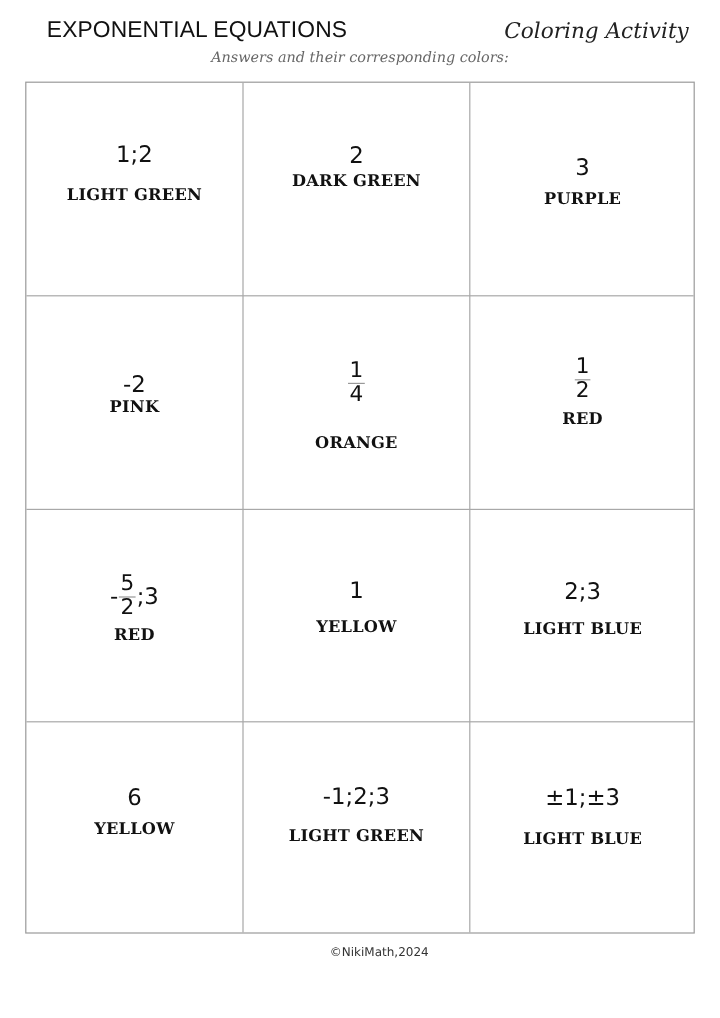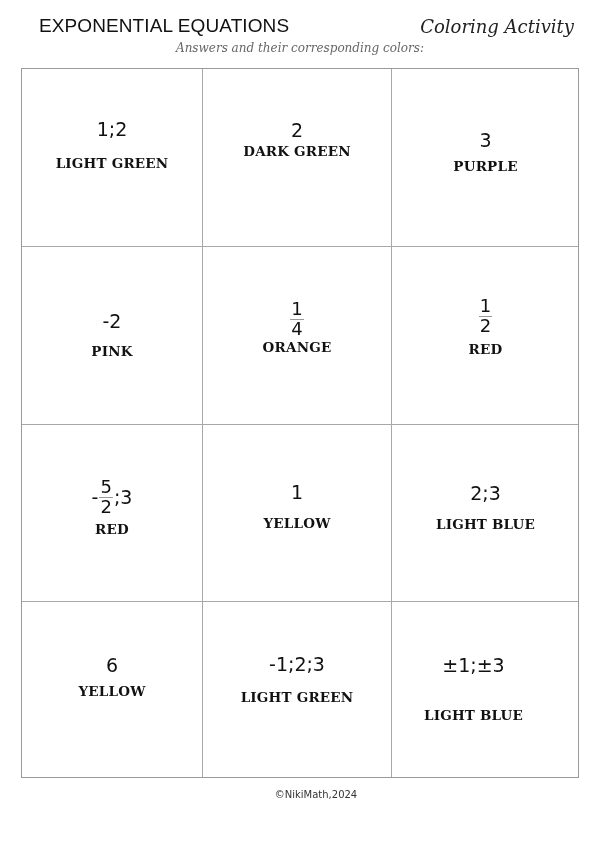--- a/index.html
+++ b/index.html
@@ -39,30 +39,30 @@
     <div class="ans">2</div>
     <div class="lbl" style="margin-top:3px">DARK GREEN</div>
   </div>
   <div class="cell" style="left:370px;top:0;width:187px;height:177px;padding-top:62px;">
     <div class="ans">3</div>
     <div class="lbl" style="margin-top:8px">PURPLE</div>
   </div>
 
   <div class="cell" style="left:0;top:178px;width:180px;height:177px;padding-top:65px;">
     <div class="ans">-2</div>
-    <div class="lbl" style="margin-top:12px">PINK</div>
+    <div class="lbl" style="">PINK</div>
   </div>
   <div class="cell" style="left:181px;top:178px;width:188px;height:177px;padding-top:53px;">
     <div class="ans">
       <span class="frac">
         <span class="num">1</span>
         <span class="den">4</span>
       </span>
     </div>
-    <div class="lbl" style="margin-top:0">ORANGE</div>
+    <div class="lbl" style="margin-top:22px">ORANGE</div>
   </div>
   <div class="cell" style="left:370px;top:178px;width:187px;height:177px;padding-top:50px;">
     <div class="ans">
       <span class="frac">
         <span class="num">1</span>
         <span class="den">2</span>
       </span>
     </div>
     <div class="lbl" style="margin-top:5px">RED</div>
   </div>
@@ -88,19 +88,19 @@
   </div>
 
   <div class="cell" style="left:0;top:533px;width:180px;height:175px;padding-top:54px;">
     <div class="ans">6</div>
     <div class="lbl" style="margin-top:8px">YELLOW</div>
   </div>
   <div class="cell" style="left:181px;top:533px;width:188px;height:175px;padding-top:53px;">
     <div class="ans">-1;2;3</div>
     <div class="lbl" style="margin-top:15px">LIGHT GREEN</div>
   </div>
-  <div class="cell" style="left:358px;top:533px;width:187px;height:175px;padding-top:54px;gap:16px;">
+  <div class="cell" style="left:370px;top:533px;width:187px;height:175px;padding-top:54px;">
     <div class="ans">±1;±3</div>
     <div class="lbl" style="margin-top:16px">LIGHT BLUE</div>
   </div>
 </div>
 
 <div class="footer">©NikiMath,2024</div>
 
 </body></html>

